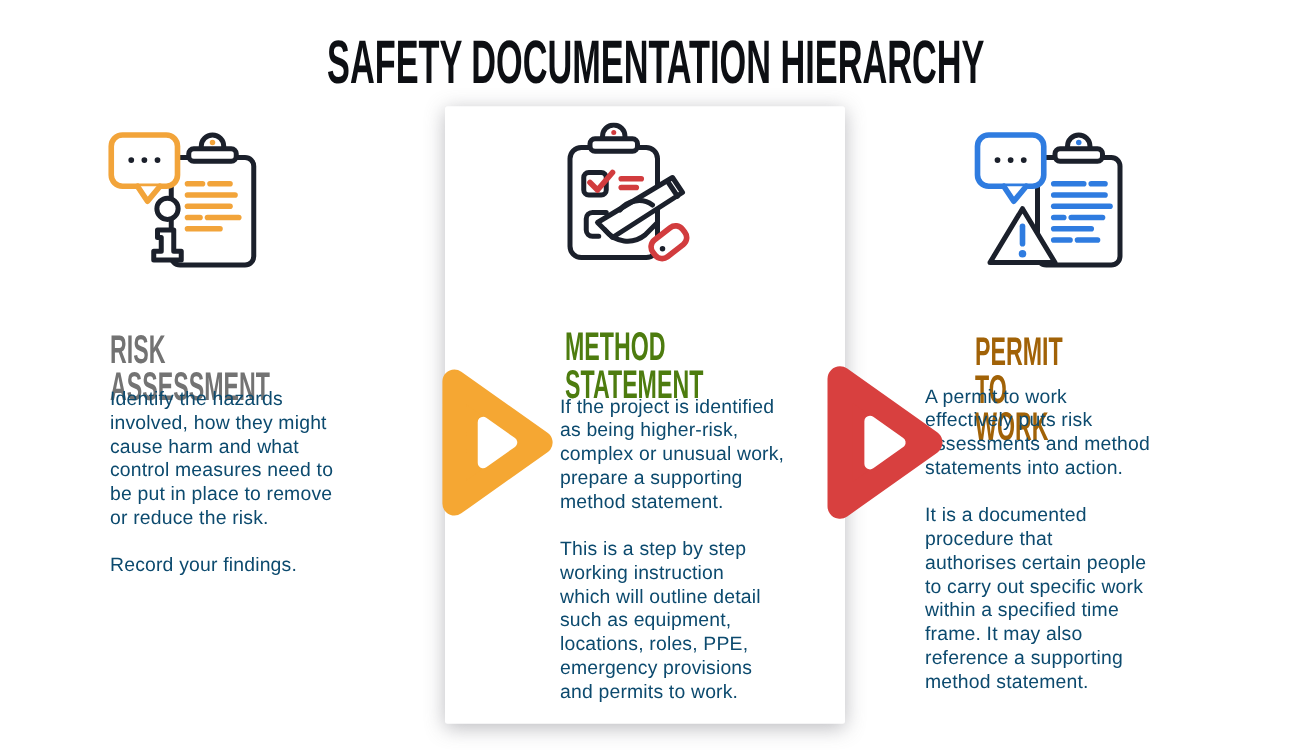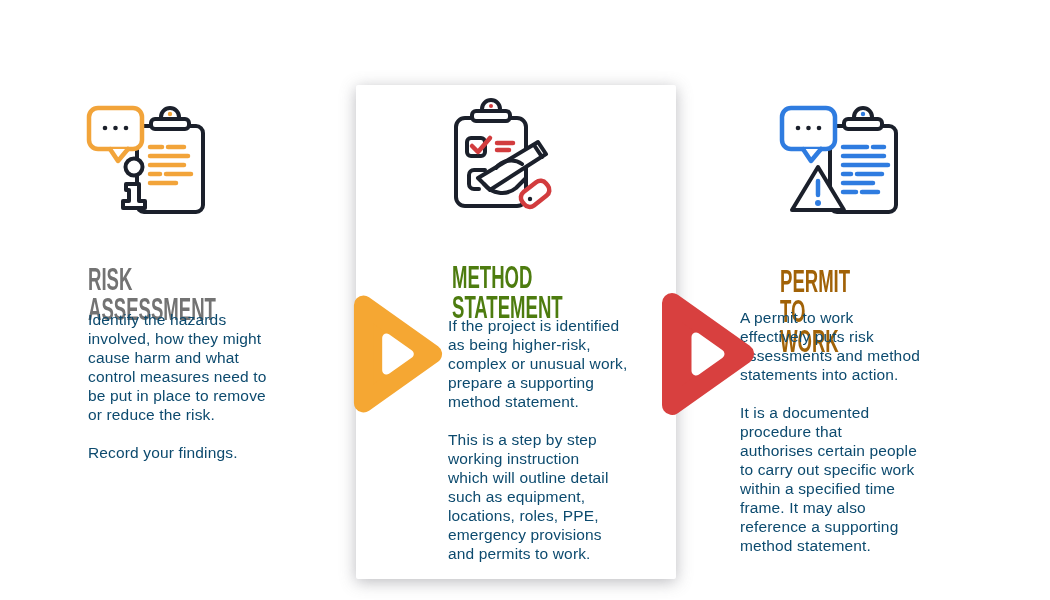--- a/index.html
+++ b/index.html
@@ -58,20 +58,23 @@
   #col2-body { left:448px; top:316px; width:218px; }
   #col3-body { left:740px; top:308px; width:218px; }
 </style>
 </head>
 <body>
 
 <div class="stage">
 
   <div class="card"></div>
 
+  <div class="title">
+    <span class="cond">SAFETY DOCUMENTATION HIERARCHY</span>
+  </div>
 
   <div class="layer">
 
     <div class="icon" id="col1-icon">
       <svg viewBox="0 0 122 122" aria-hidden="true">
         <g>
           <rect class="sd" x="52" y="26" width="66" height="86" rx="7"></rect>
         </g>
         <g>
           <line class="so" x1="65" y1="47" x2="77" y2="47"></line>

